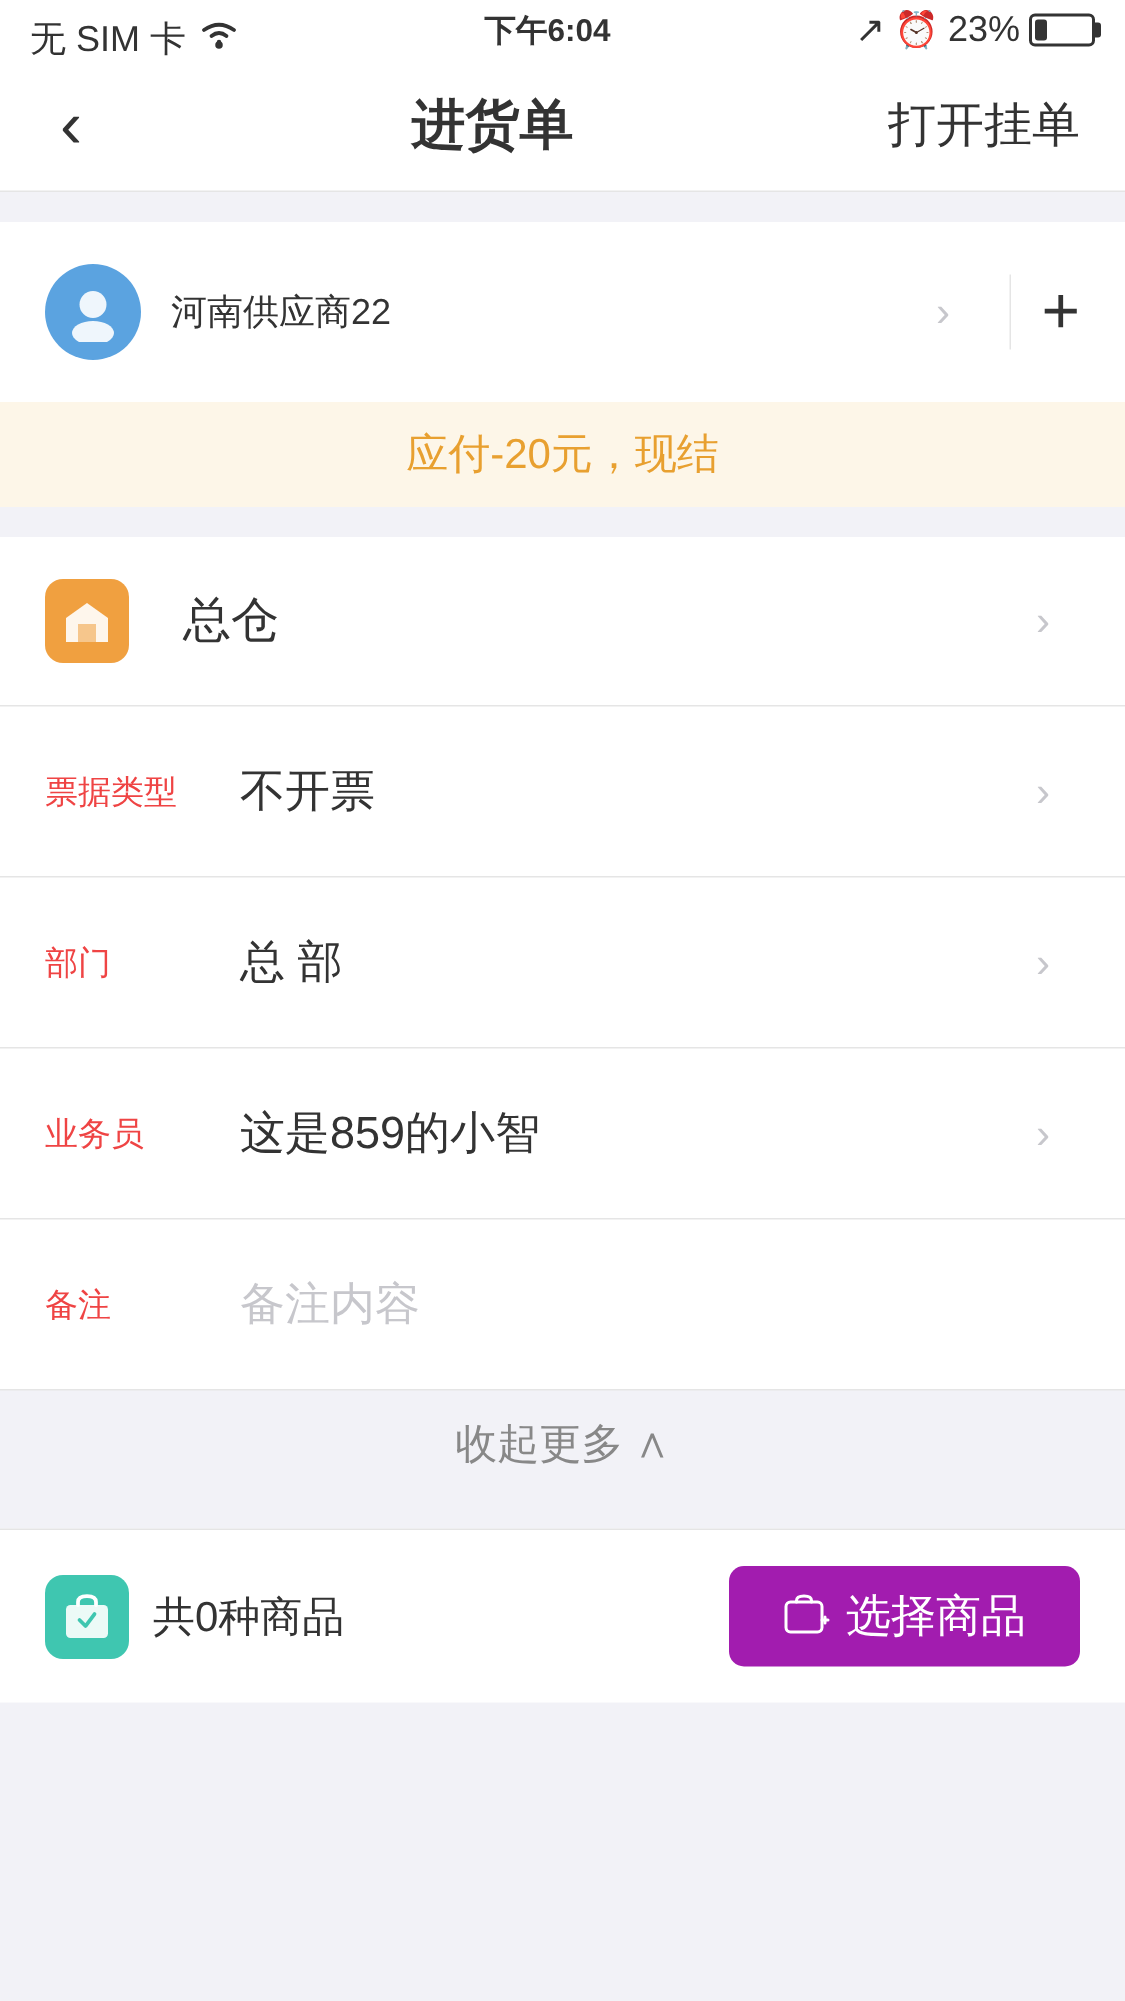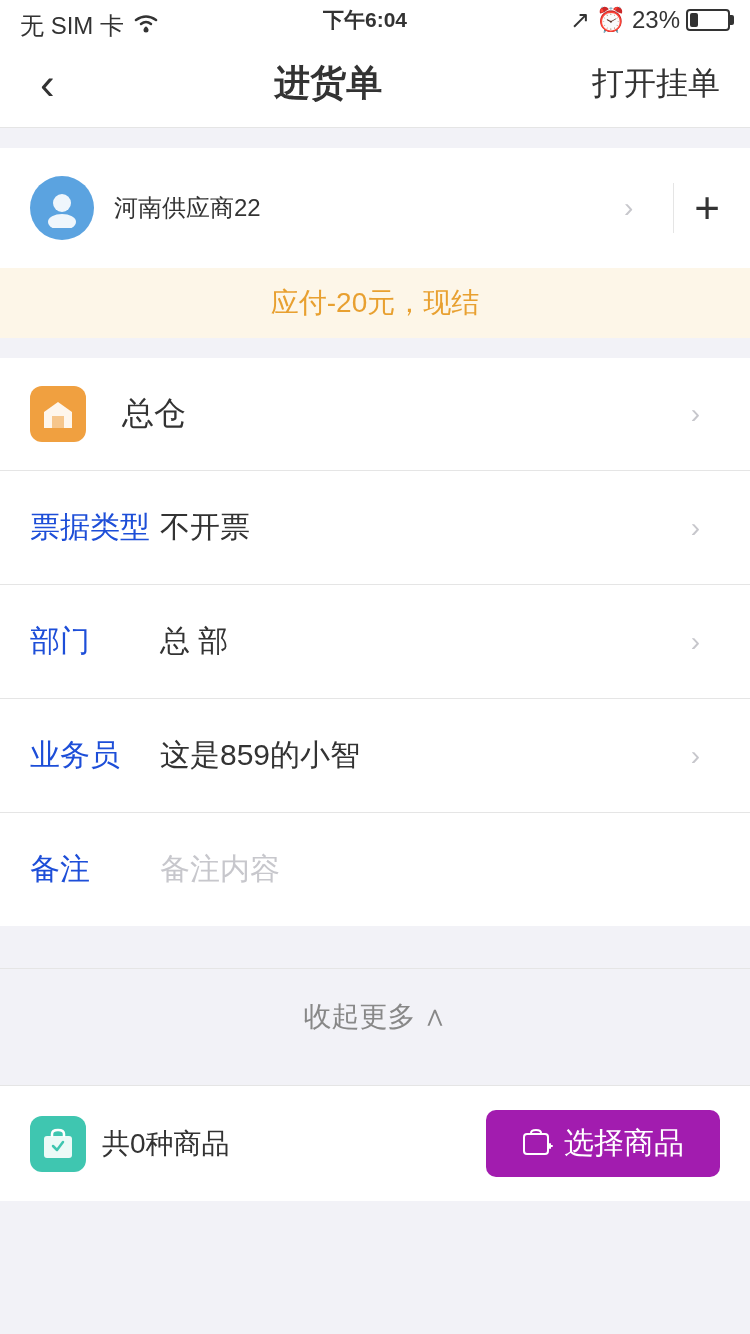--- a/index.html
+++ b/index.html
@@ -147,47 +147,46 @@
 
     
     .form-row {
       display: flex;
       align-items: center;
       padding: 36px 30px;
       border-top: 1px solid #e5e5e5;
       background: #fff;
     }
     .form-label {
-      font-size: 30px;
-      color: #1d4ed8;
+      font-size: 22px;
+      color: #ef4444;
       width: 130px;
       flex-shrink: 0;
     }
     .form-value {
       flex: 1;
       font-size: 30px;
       color: #333;
     }
     .form-placeholder {
       flex: 1;
       font-size: 30px;
       color: #c7c7cc;
     }
 
     
     .collapse-btn {
       width: 100%;
       background: #f2f2f7;
       border-top: 1px solid #e5e5e5;
-      padding: 29px;
+      padding: 17px;
       text-align: center;
       font-size: 28px;
       color: #888;
       cursor: pointer;
-      margin-top: 42px;
     }
 
     
     .bottom-bar {
       width: 100%;
       background: #fff;
       padding: 24px 30px;
       display: flex;
       align-items: center;
       justify-content: space-between;

